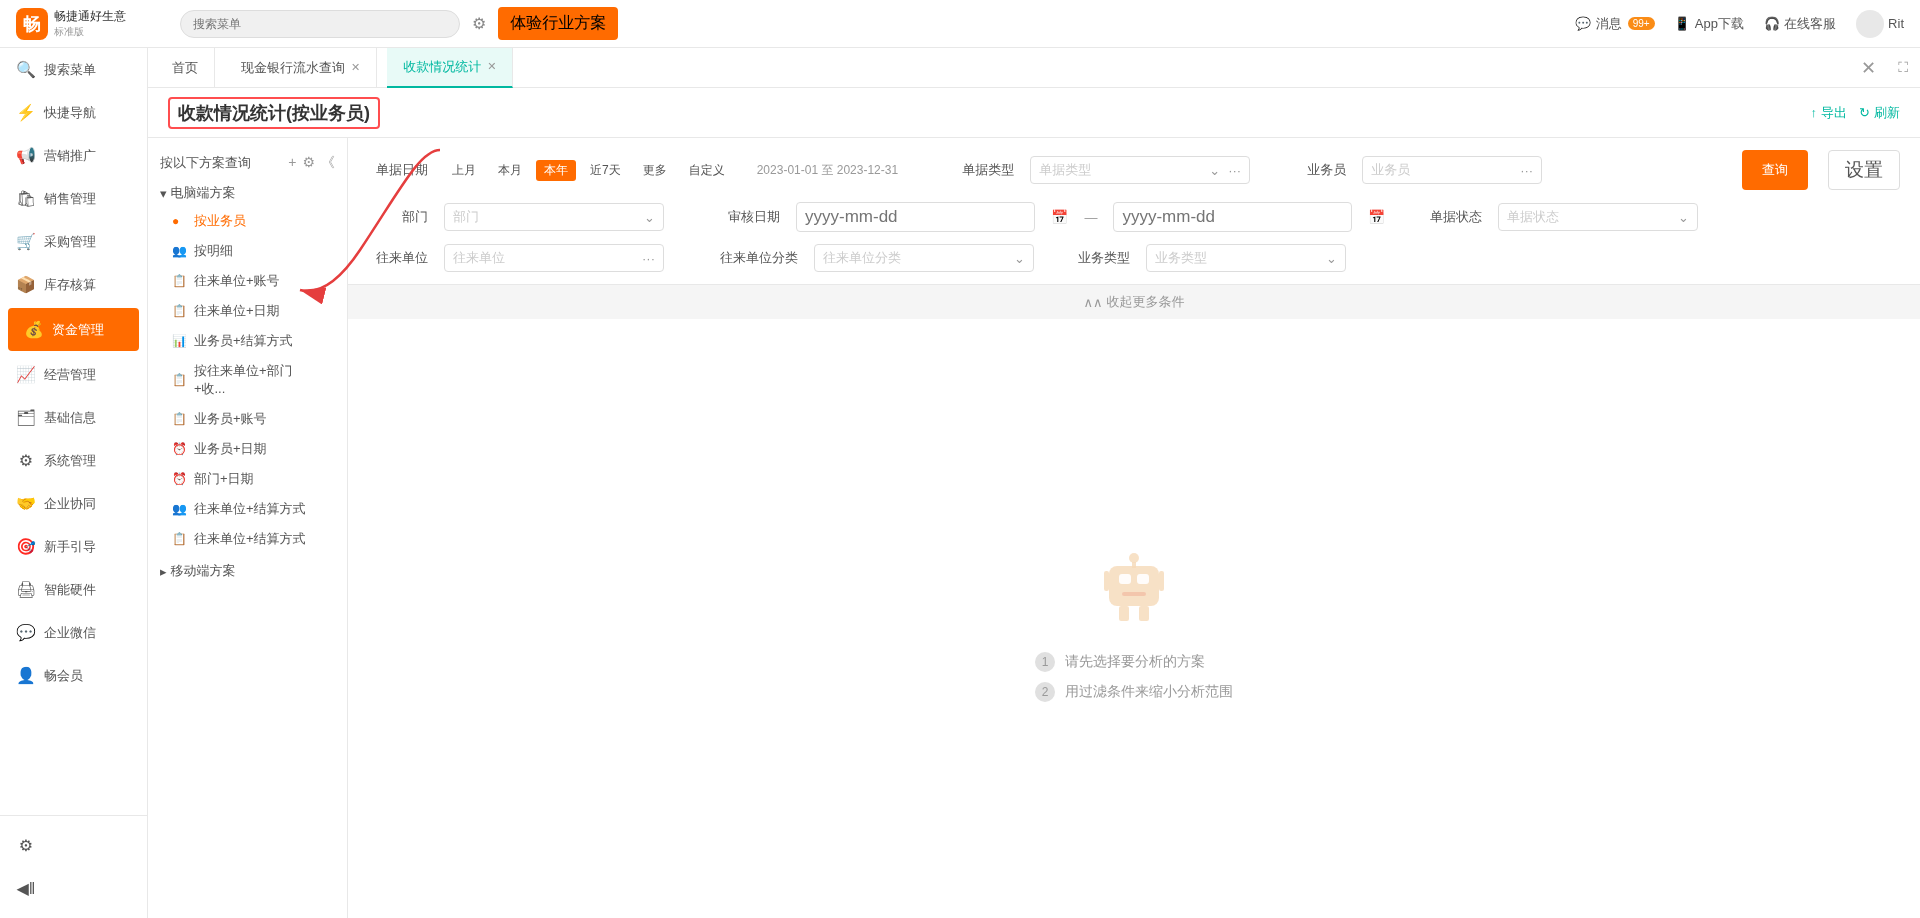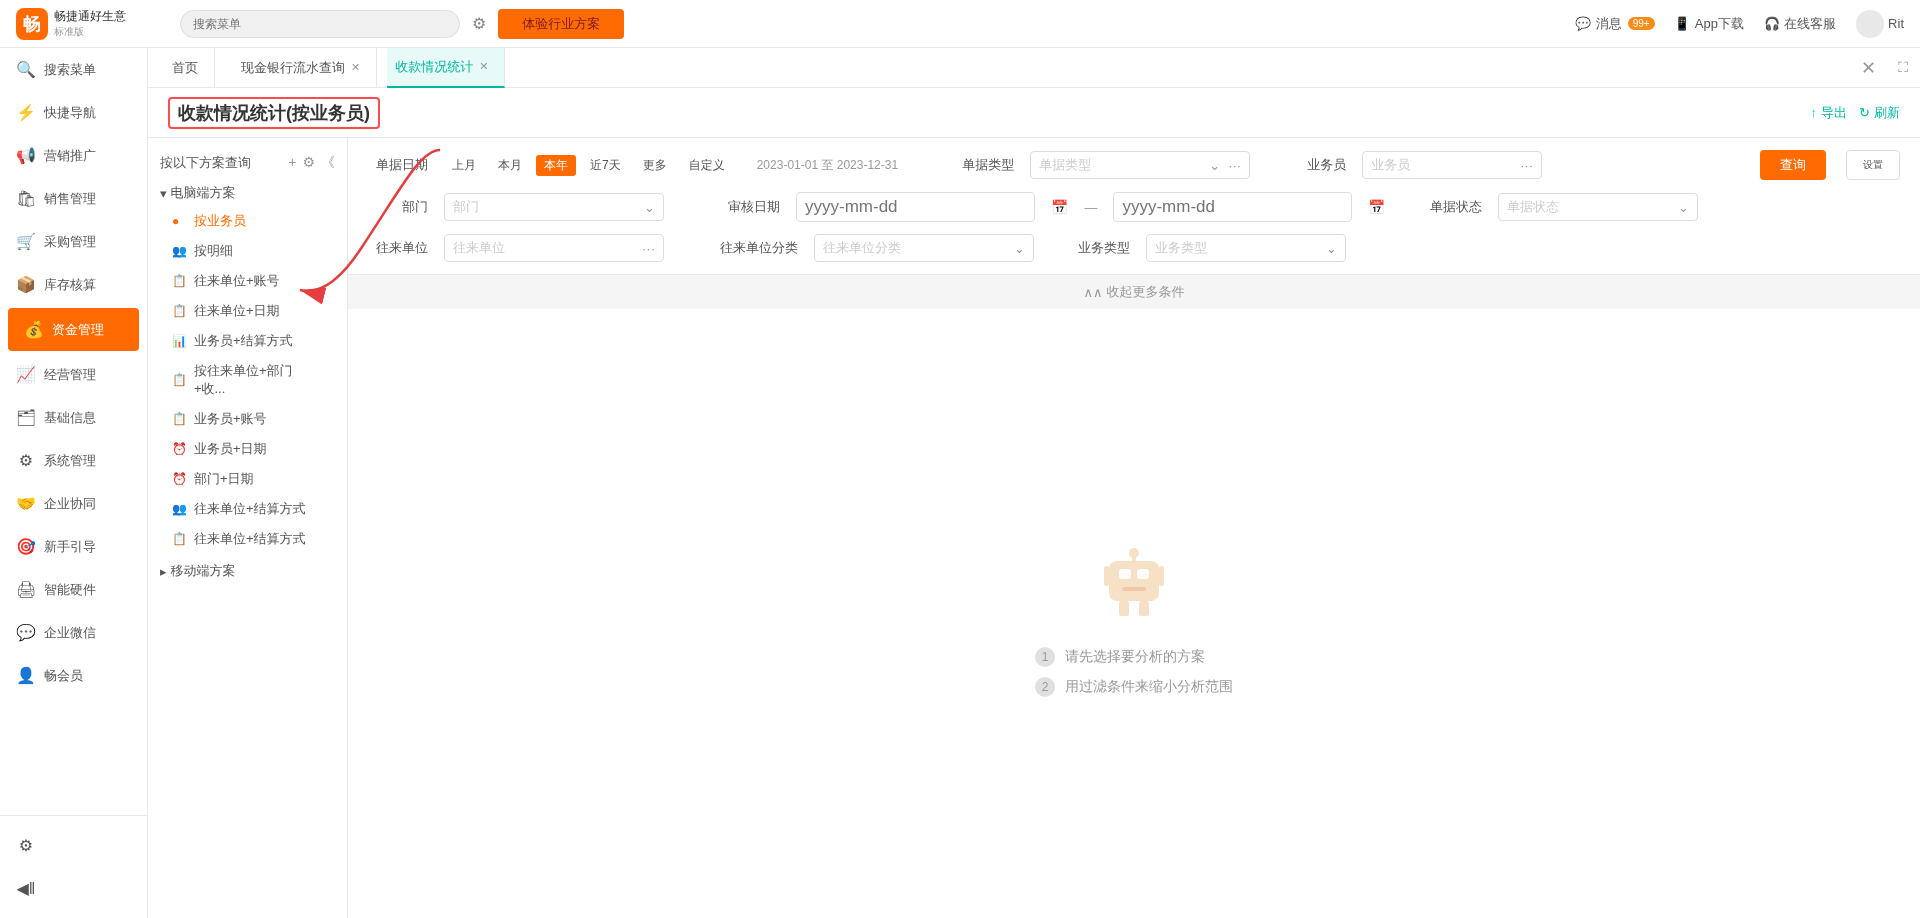--- a/index.html
+++ b/index.html
@@ -66,25 +66,25 @@
       background: #ff4d4f;
       color: #fff;
       font-size: 10px;
       border-radius: 8px;
       padding: 1px 5px;
       margin-left: 2px;
     }
     .badge.yellow { background: #fa8c16; }
     .try-btn {
       background: #ff6b00;
-      color: #7f1d1d;
+      color: #000000;
       border: none;
       border-radius: 4px;
-      padding: 6px 24px;
-      font-size: 13px;
+      padding: 6px 12px;
+      font-size: 16px;
       cursor: pointer;
     }
     .user-avatar {
       width: 28px; height: 28px;
       background: #e8e8e8;
       border-radius: 50%;
     }
 
     
     .layout {
@@ -146,21 +146,20 @@
       font-size: 13px;
       color: #555;
       cursor: pointer;
       border-right: 1px solid #e8e8e8;
       gap: 6px;
     }
     .tab-item.active {
       background: #e8faf7;
       color: #00b8a0;
       border-bottom: 2px solid #00b8a0;
-      padding-left: 8px;
     }
     .tab-item .close-btn {
       font-size: 11px;
       color: #999;
       cursor: pointer;
     }
     .tab-close-all {
       margin-left: auto;
       font-size: 18px;
       color: #999;
@@ -346,21 +345,21 @@
       padding: 6px 20px;
       font-size: 13px;
       cursor: pointer;
     }
     .btn-settings {
       background: #fff;
       color: #555;
       border: 1px solid #ddd;
       border-radius: 4px;
       padding: 6px 16px;
-      font-size: 10px;
+      font-size: 19px;
       cursor: pointer;
     }
     .more-conditions {
       display: flex;
       justify-content: center;
       align-items: center;
       padding: 8px;
       color: #999;
       font-size: 13px;
       cursor: pointer;

